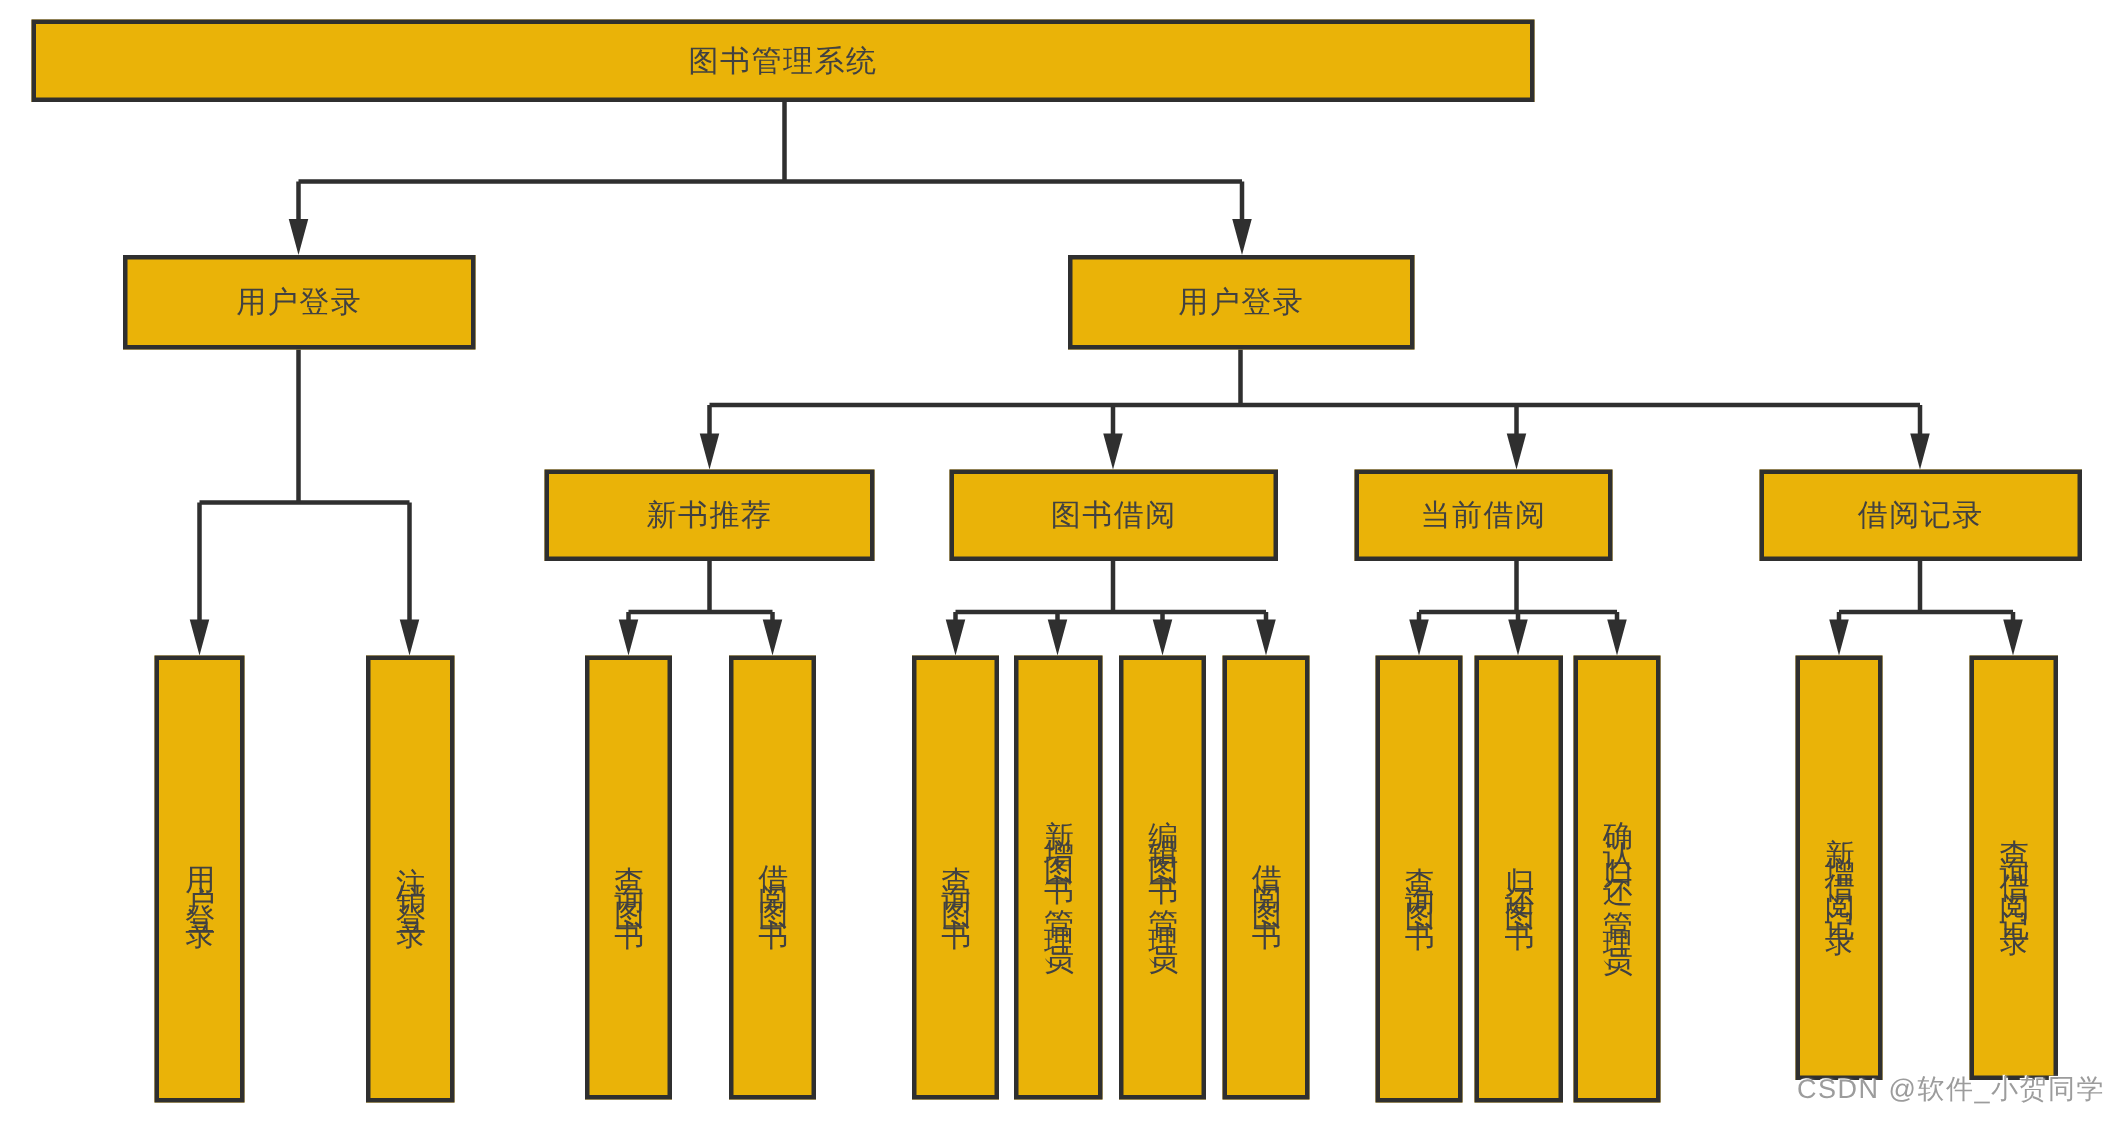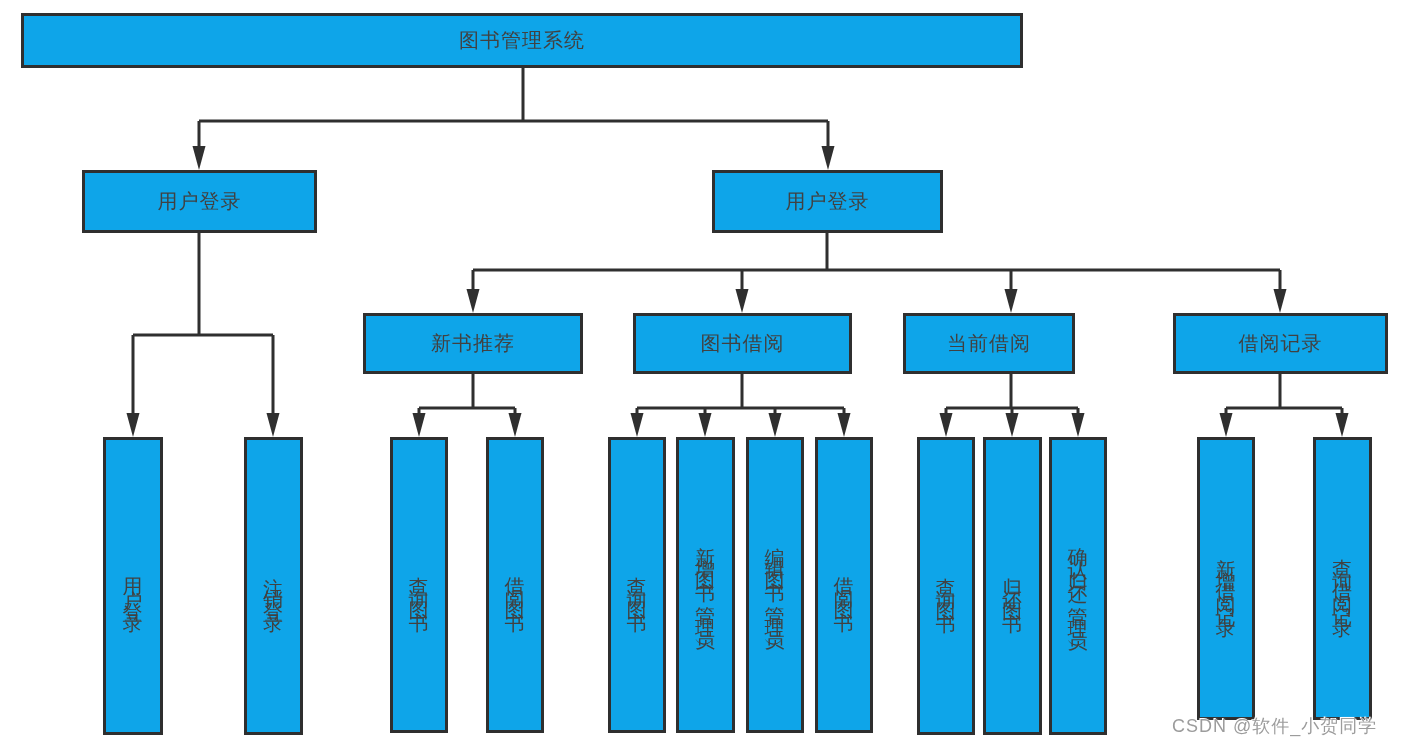--- a/index.html
+++ b/index.html
@@ -17,38 +17,38 @@
   }
   svg.connectors {
     position: absolute;
     left: 0; top: 0;
     width: 1405px; height: 747px;
   }
   .node {
     position: absolute;
     box-sizing: border-box;
     border: 3px solid #2f2f2f;
-    background: #0ea5e9;
+    background: #eab308;
     display: flex;
     align-items: center;
     justify-content: center;
     color: #414141;
     font-size: 20px;
     letter-spacing: 1px;
     white-space: nowrap;
   }
   .node.vertical span {
     writing-mode: vertical-rl;
     text-orientation: mixed;
     letter-spacing: 12px;
     line-height: 1;
   }
   .watermark {
     position: absolute;
-    left: 1172px;
+    left: 1198px;
     top: 714px;
     font-size: 18px;
     color: #9c9c9c;
     letter-spacing: 1px;
     white-space: nowrap;
     text-shadow: 1px 1px 0 #ffffff, -1px -1px 0 #ffffff, 0 0 2px #ffffff;
   }
 </style>
 </head>
 <body>

